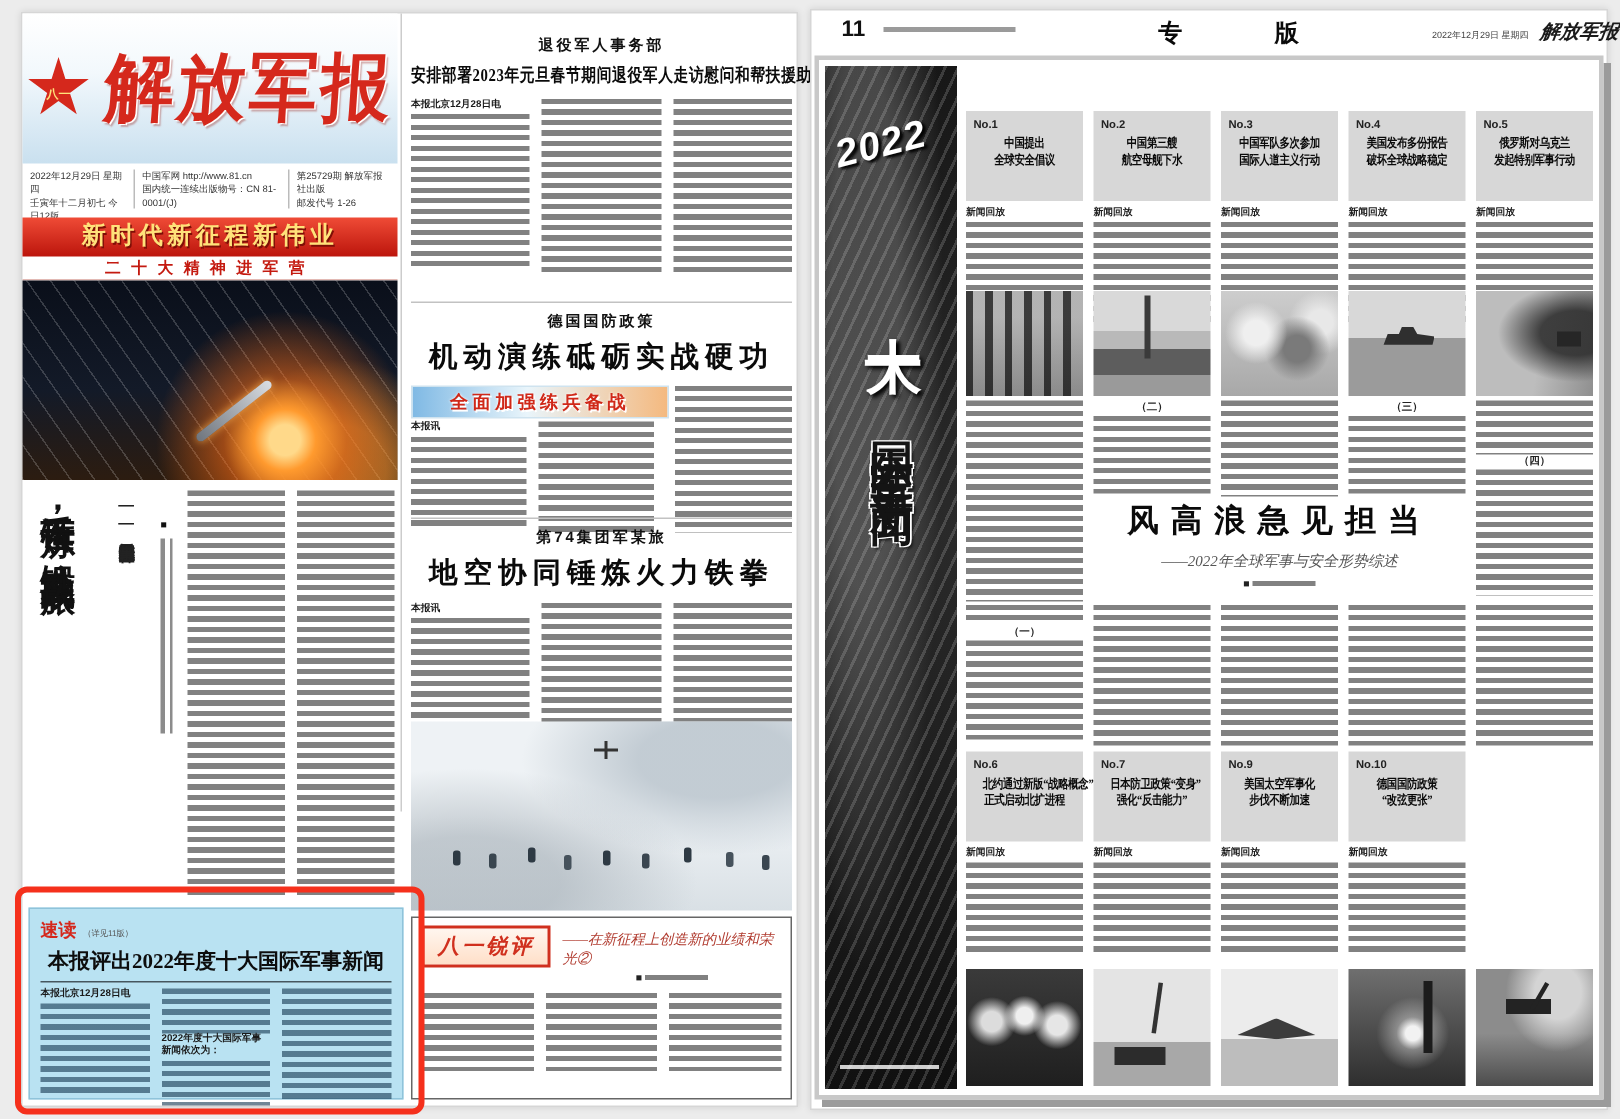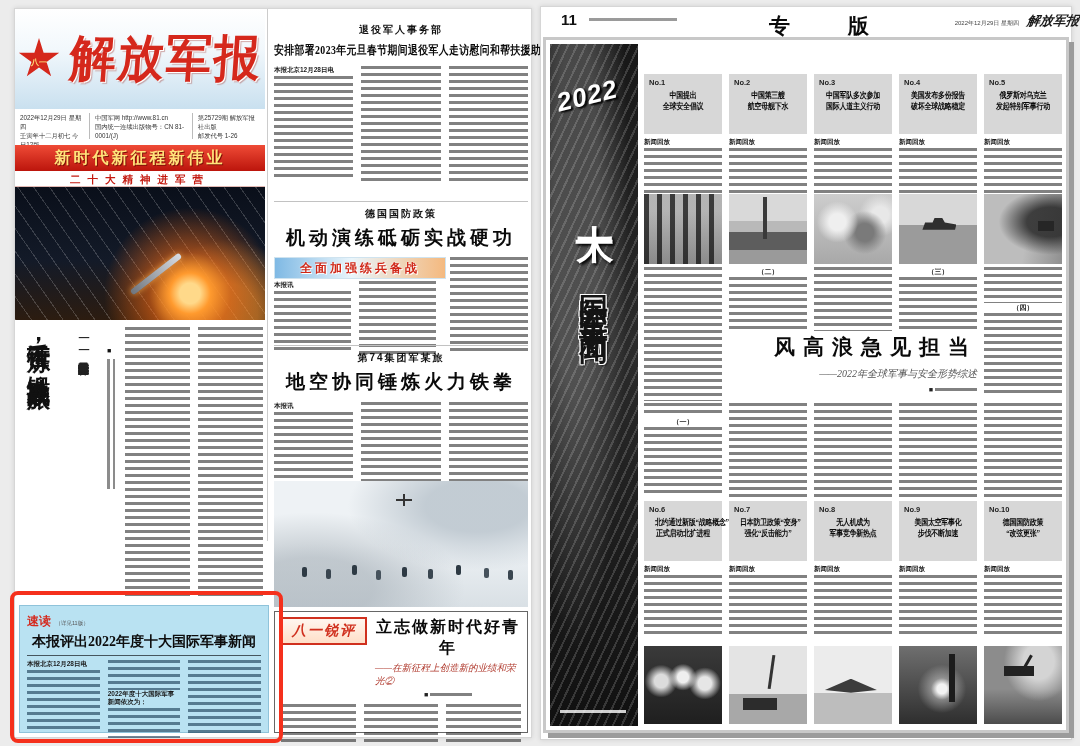--- a/index.html
+++ b/index.html
@@ -60,21 +60,21 @@
   .comm{left:6px;top:602px;width:254px;height:122px;border:1px solid #666;padding:5px 6px;}
   .comm-logo{display:inline-block;padding:3px 9px;border:2px solid #d0301e;background:linear-gradient(180deg,#fff6ef,#ffdfc8);color:#d0301e;font-weight:bold;font-style:italic;font-size:14px;letter-spacing:2px;font-family:"Liberation Serif",serif;}
   .comm-head{font-size:16px;font-weight:bold;color:#0a0a0a;text-align:center;letter-spacing:2px;font-family:"Liberation Serif",serif;}
   .comm-sub{font-size:9.5px;font-style:italic;color:#b03a2e;text-align:left;margin-top:3px;font-family:"Liberation Serif",serif;}
   .comm-by{font-size:7px;color:#222;text-align:center;margin-top:3px;}
   .hr{position:absolute;background:#c2c2c2;}
   
   .rhead{left:16px;top:4px;width:524px;height:24px;}
   .rpn{position:absolute;left:4px;top:0;font-size:15px;font-weight:bold;color:#111;}
   .red-note{position:absolute;left:32px;top:7px;width:88px;height:5px;opacity:.8;}
-  .rtitle{position:absolute;left:0;width:100%;top:1px;text-align:center;font-size:21px;font-weight:bold;letter-spacing:26px;text-indent:26px;color:#0a0a0a;font-family:Liberation Sans, sans-serif;}
+  .rtitle{position:absolute;left:0;width:100%;top:1px;text-align:center;font-size:16px;font-weight:bold;letter-spacing:26px;text-indent:26px;color:#0a0a0a;font-family:Liberation Mono, monospace;}
   .rdate{position:absolute;right:62px;top:8px;font-size:6px;color:#444;}
   .rbrand{position:absolute;right:2px;top:1px;font-size:13px;font-weight:bold;font-style:italic;color:#1b1b1b;transform:skewX(-8deg);font-family:"Liberation Serif",serif;}
   .frame{left:2px;top:30px;width:526px;height:696px;border:3px solid #c8c8c8;box-shadow:5px 5px 0 #9b9b9b;background:#fff;}
   .sbanner{left:4px;top:4px;width:88px;height:682px;background:
     repeating-linear-gradient(115deg,rgba(255,255,255,.16) 0 2px,transparent 2px 8px),
     radial-gradient(ellipse at 30% 25%,rgba(120,120,120,.5) 0 25%,rgba(0,0,0,0) 60%),
     linear-gradient(180deg,#171717,#2a2a2a 45%,#101010);overflow:hidden;}
   .sb-year{margin:34px 0 0 6px;color:#fff;font-weight:bold;font-style:italic;font-size:26px;transform:rotate(-14deg);text-shadow:2px 2px 2px #000;letter-spacing:1px;}
   .sb-big{margin:26px auto 0;writing-mode:vertical-rl;text-orientation:upright;font-size:38px;font-weight:bold;color:#fff;text-shadow:2px 2px 3px #000;height:120px;text-align:center;display:block;}
   .sb-chars{margin:16px auto 0;writing-mode:vertical-rl;text-orientation:upright;font-size:29px;font-weight:bold;color:#141414;height:230px;display:block;text-shadow:-1px -1px 0 #fff,1px -1px 0 #fff,-1px 1px 0 #fff,1px 1px 0 #fff,2px 2px 2px rgba(0,0,0,.6);letter-spacing:8px;font-family:"Liberation Serif",serif;}
@@ -102,21 +102,21 @@
   .ph-b2 .msl{position:absolute;left:52%;top:12%;width:3px;height:34px;background:#333;transform:rotate(8deg);}
   .ph-b2 .veh{position:absolute;left:18%;bottom:18%;width:34px;height:12px;background:#2c2c2c;}
   .ph-b3{background:linear-gradient(180deg,#ececec 0 60%,#bdbdbd 60%);}
   .ph-b3 .wing{position:absolute;left:14%;top:42%;width:52px;height:14px;background:#3c3c3c;clip-path:polygon(0 80%,50% 0,100% 80%,50% 100%);}
   .ph-b4{background:radial-gradient(circle at 55% 55%,#f2f2f2 0 8%,rgba(255,255,255,.35) 18%,rgba(0,0,0,0) 40%),linear-gradient(180deg,#6f6f6f,#2e2e2e);}
   .ph-b4 .twr{position:absolute;left:64%;top:10%;width:6px;height:48px;background:#1c1c1c;}
   .ph-b5{background:radial-gradient(ellipse at 70% 20%,rgba(230,230,230,.8) 0 20%,rgba(0,0,0,0) 45%),linear-gradient(180deg,#8c8c8c 0 55%,#4c4c4c 100%);}
   .ph-b5 .turret{position:absolute;left:26%;top:26%;width:30px;height:10px;background:#232323;}
   .ph-b5 .barrel{position:absolute;left:52%;top:10%;width:3px;height:20px;background:#232323;transform:rotate(30deg);}
   .marker{font-size:7px;font-weight:bold;color:#222;text-align:center;line-height:10px;}
-  .feat{position:absolute;left:85px;top:289px;width:248px;height:68px;text-align:right;}
+  .feat{position:absolute;left:85px;top:289px;width:248px;height:68px;text-align:center;}
   .feat-h{font-size:21px;font-weight:bold;letter-spacing:8px;color:#0a0a0a;font-family:"Liberation Serif",serif;white-space:nowrap;}
   .feat-s{font-size:10px;font-style:italic;color:#555;margin-top:6px;font-family:"Liberation Serif",serif;}
   .feat-b{margin-top:5px;font-size:7px;color:#222;}
   .gk-inline{display:inline-block;width:42px;height:5px;vertical-align:middle;}
 </style>
 </head>
 <body>
 
 <div class="canvas">
 
@@ -231,21 +231,20 @@
 
       <div class="abs photoM">
         <div class="figs"></div>
         <div class="drone"></div>
       </div>
 
       <div class="abs comm">
         <div style="display:flex;align-items:flex-start;gap:8px;">
           <div class="comm-logo">八一锐评</div>
           <div style="flex:1;">
-            <div class="comm-head">立志做新时代好青年</div>
             <div class="comm-sub">——在新征程上创造新的业绩和荣光②</div>
             <div class="comm-by"><span>■</span> <span class="gk-inline gk"></span></div>
           </div>
         </div>
         <div class="cols" style="height:52px;margin-top:6px;">
           <div class="col gk"></div>
           <div class="col gk"></div>
           <div class="col gk"></div>
         </div>
       </div>
@@ -415,33 +414,20 @@
                   <div>强化“反击能力”</div>
                 </div>
               </div>
             <div class="card-b">
                 <span class="lead6">新闻回放</span>
                 <div class="gk" style="height:60px;margin-top:2px;"></div>
               </div>
           </div>
           <div class="card">
             <div class="card-h">
-                <div class="card-no">No.8</div>
-              <div class="card-t">
-                  <div>无人机成为</div>
-                  <div>军事竞争新热点</div>
-                </div>
-              </div>
-            <div class="card-b">
-                <span class="lead6">新闻回放</span>
-                <div class="gk" style="height:60px;margin-top:2px;"></div>
-              </div>
-          </div>
-          <div class="card">
-            <div class="card-h">
                 <div class="card-no">No.9</div>
               <div class="card-t">
                   <div>美国太空军事化</div>
                   <div>步伐不断加速</div>
                 </div>
               </div>
             <div class="card-b">
                 <span class="lead6">新闻回放</span>
                 <div class="gk" style="height:60px;margin-top:2px;"></div>
               </div>

